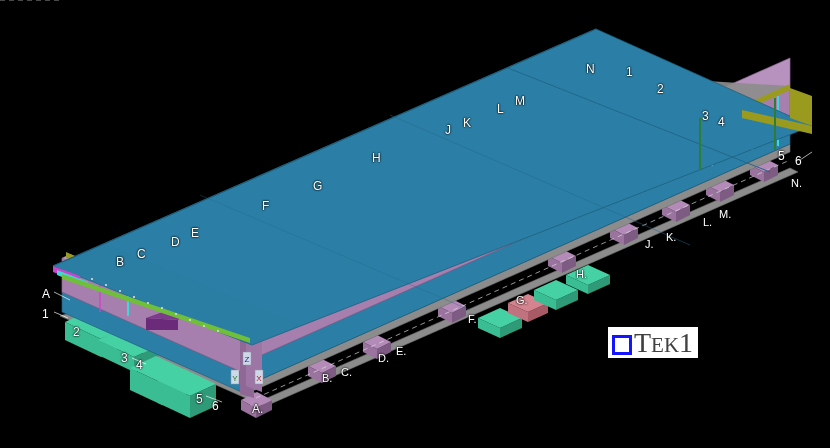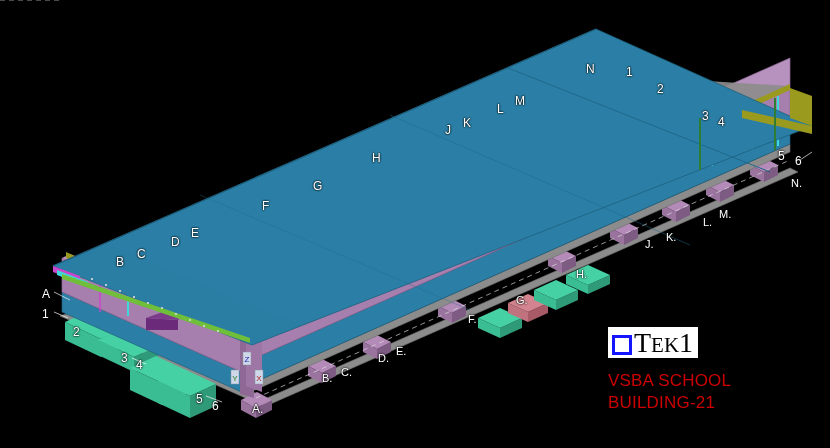--- a/index.html
+++ b/index.html
@@ -41,21 +41,21 @@
     background:#ffffff;
     vertical-align:-4px;
     margin-right:2px;
     box-sizing:border-box;
   }
   #logo-word{
     display:inline-block;
     font-family:"Liberation Serif",serif;
     font-size:28px;
     letter-spacing:0px;
-    color:#000000;
+    color:#404040;
     vertical-align:-1px;
   }
   #logo-word .cap{font-size:28px;}
   #logo-word .sc{font-size:21px;}
   .project-line{
     color:#cc0000;
     font-family:"Liberation Sans",sans-serif;
     font-size:17px;
     line-height:22px;
     letter-spacing:0.2px;
@@ -379,19 +379,15 @@
       <div class="grid-label" style="left: 136px; top: 359px;">4</div>
       <div class="grid-label" style="left: 196px; top: 393px;">5</div>
       <div class="grid-label" style="left: 212px; top: 400px;">6</div>
       <div class="grid-label" style="left: 252px; top: 403px;">A.</div>
     </div>
 
   <div id="logo-block">
     <div id="logo-mark">
       <span id="logo-square"></span><span id="logo-word"><span class="cap">T</span><span class="sc">EK</span><span class="cap">1</span></span>
     </div>
-    <div id="project-text">
-      <div class="project-line">VSBA SCHOOL</div>
-      <div class="project-line">BUILDING-21</div>
-    </div>
   </div>
 
 </div>
 
 </body></html>

